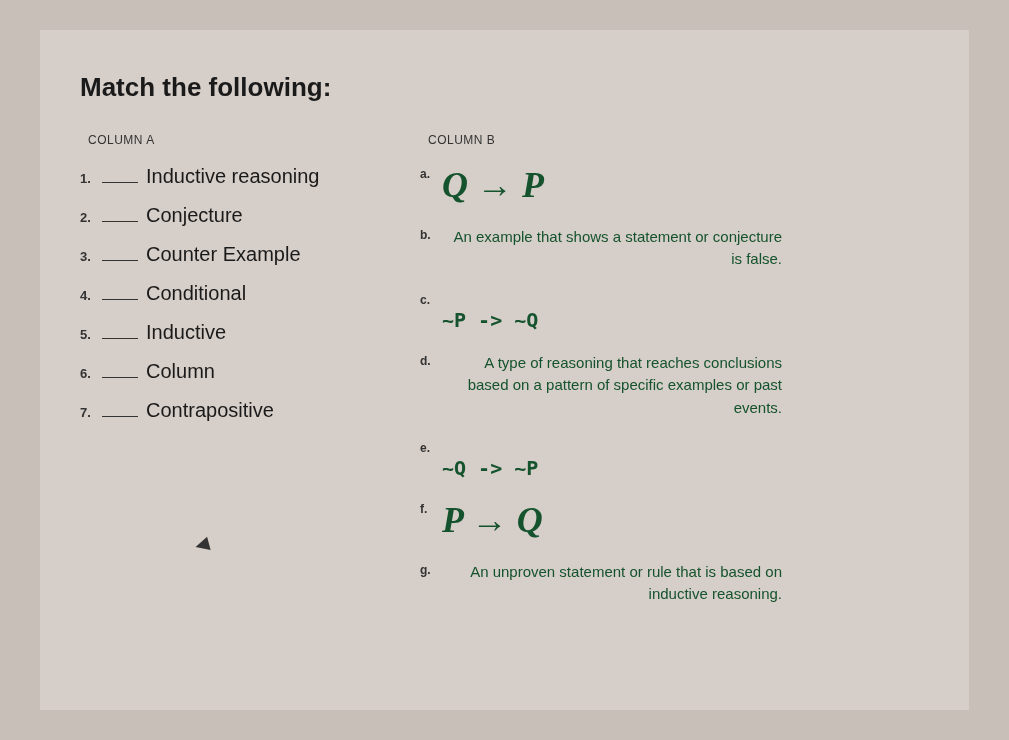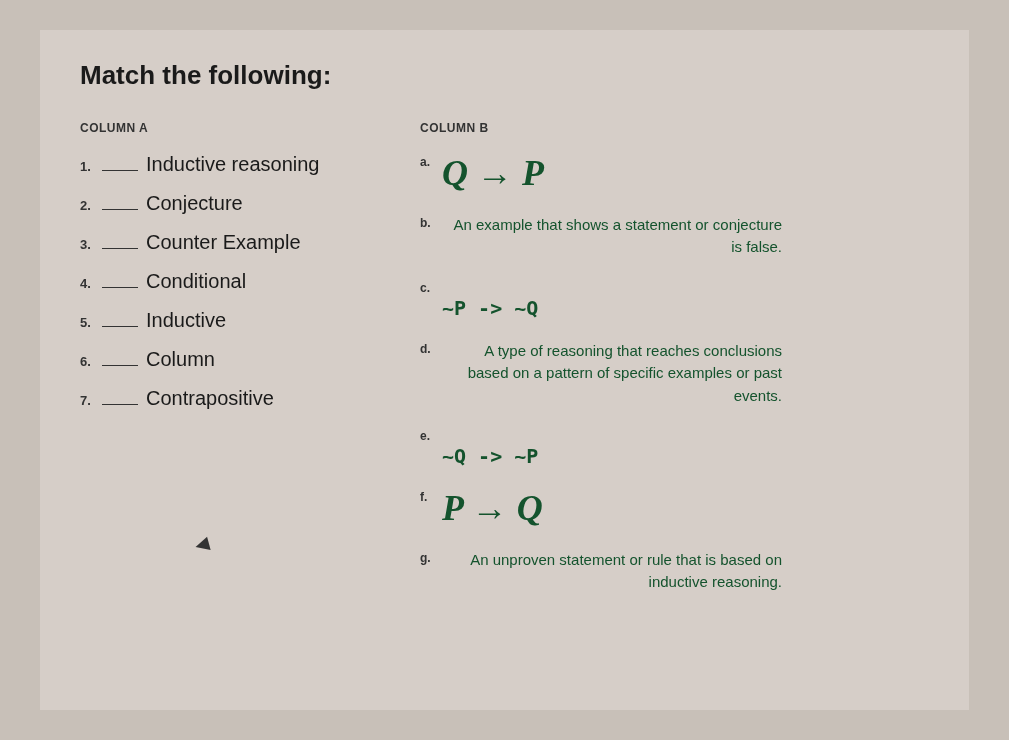--- a/index.html
+++ b/index.html
@@ -12,21 +12,21 @@
       display: flex;
       align-items: flex-start;
       justify-content: flex-start;
       padding: 30px 40px;
     }
 
     .page-container {
       background-color: #d6cec8;
       width: 100%;
       height: 100%;
-      padding: 30px 40px;
+      padding: 42px 40px;
       position: relative;
     }
 
     .main-title {
       font-size: 26px;
       font-weight: 600;
       color: #1a1a1a;
       margin-bottom: 30px;
     }
 
@@ -39,25 +39,26 @@
     .column-a {
       min-width: 280px;
     }
 
     .column-b {
       min-width: 380px;
     }
 
     .column-header {
       font-size: 12px;
-      font-weight: 700;
+      font-weight: 400;
       color: #333;
       text-transform: uppercase;
       letter-spacing: 0.5px;
       margin-bottom: 18px;
+      margin-left: 8px;
     }
 
     .col-a-item {
       display: flex;
       align-items: baseline;
       margin-bottom: 16px;
       font-size: 16px;
       color: #1a1a1a;
     }
 

